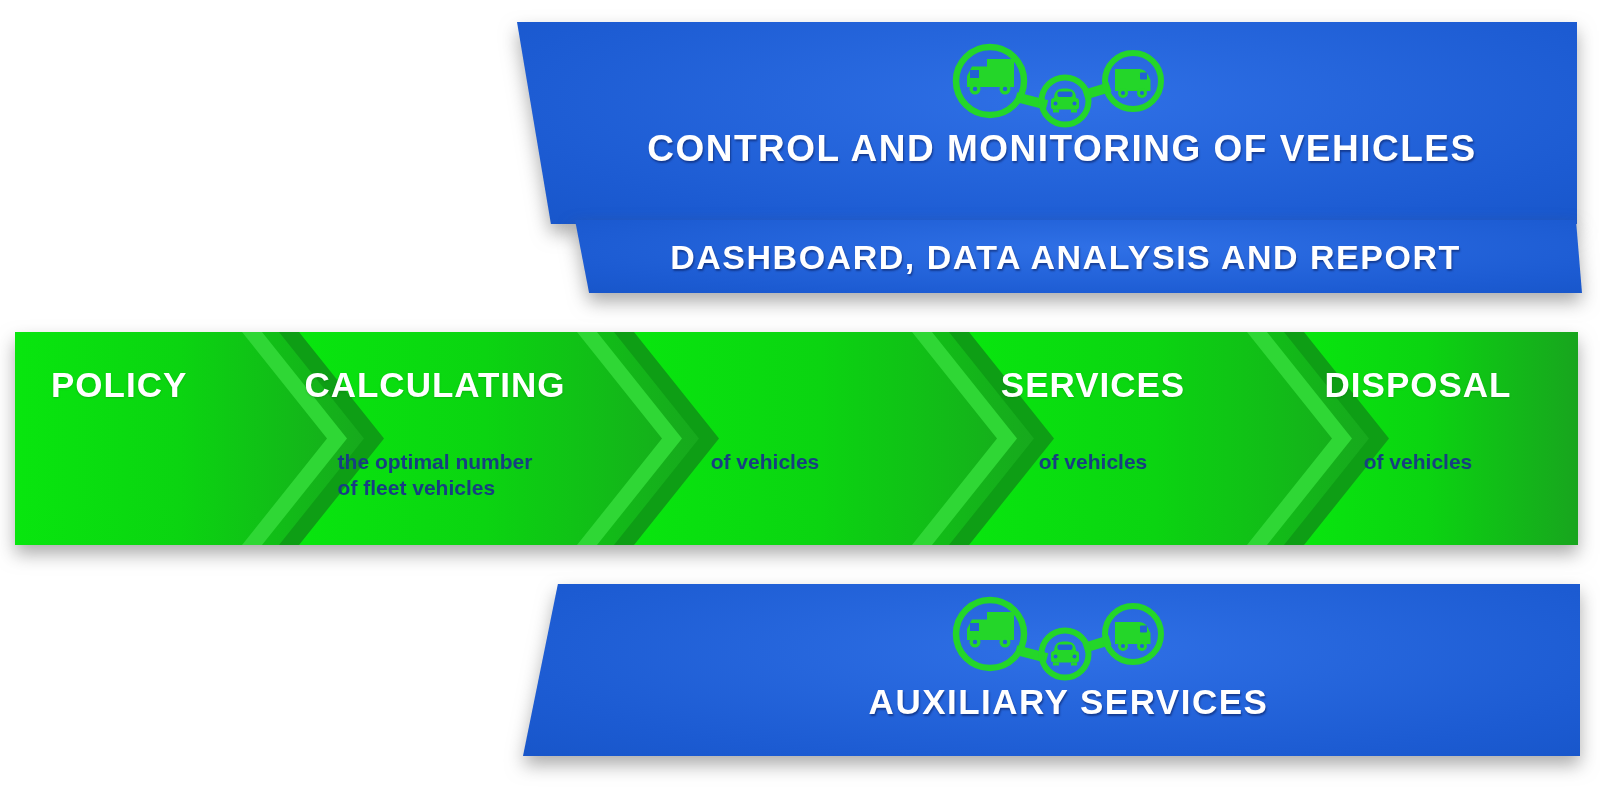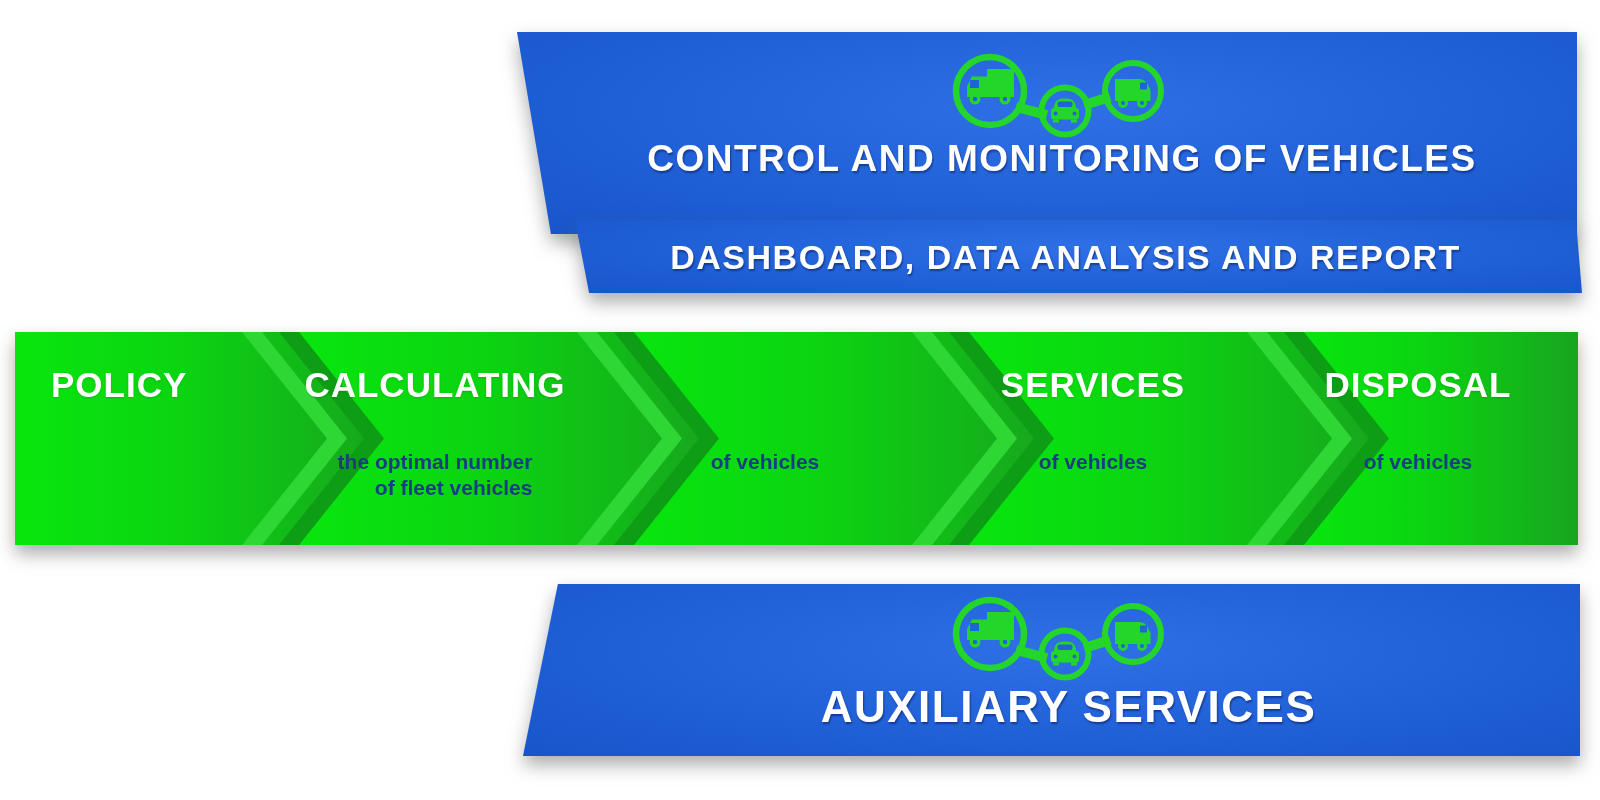--- a/index.html
+++ b/index.html
@@ -5,40 +5,40 @@
   html,body{margin:0;padding:0;background:#ffffff;}
   .canvas{position:relative;width:1600px;height:800px;background:#ffffff;overflow:hidden;
           font-family:"Liberation Sans", sans-serif;}
   .shadow-wrap{position:absolute;filter:drop-shadow(0 9px 9px rgba(90,90,90,0.5));}
   .banner{position:absolute;left:0;top:0;width:100%;height:100%;}
   .banner-blue{background:radial-gradient(ellipse 120% 150% at 52% 38%, #2f70e6 0%, #1c5bd2 45%, #0b47b3 100%);}
   .banner-title{position:absolute;left:0;width:100%;box-sizing:border-box;text-align:center;
                 color:#ffffff;font-weight:bold;letter-spacing:1.5px;
                 text-shadow:1px 2px 2px rgba(0,10,60,0.45);white-space:nowrap;}
   
-  .top-banner-wrap{left:517px;top:32px;width:1060px;height:202px;}
+  .top-banner-wrap{left:517px;top:22px;width:1060px;height:202px;}
   .top-banner{clip-path:polygon(0 0,100% 0,100% 100%,3.2% 100%);}
   .top-title{top:106px;font-size:37px;padding-left:30px;}
   
   .mid-banner-wrap{left:575px;top:220px;width:1007px;height:73px;}
   .mid-banner{clip-path:polygon(0 0,99.4% 0,100% 100%,1.4% 100%);text-decoration:underline;}
   .mid-title{top:18px;font-size:34px;padding-right:26px;}
   
   .bot-banner-wrap{left:523px;top:584px;width:1057px;height:172px;}
   .bot-banner{clip-path:polygon(3.3% 0,100% 0,100% 100%,0 100%);}
-  .bot-title{top:98px;font-size:44px;padding-left:34px;}
+  .bot-title{top:98px;font-size:35px;padding-left:34px;}
   
   .band-wrap{left:15px;top:332px;width:1563px;height:213px;}
   .band{position:absolute;left:0;top:0;width:100%;height:100%;}
   .band svg{position:absolute;left:0;top:0;}
   .stage-title{position:absolute;top:33px;color:#ffffff;font-weight:bold;font-size:35px;
                letter-spacing:1px;white-space:nowrap;text-shadow:0 1px 2px rgba(0,80,0,0.25);}
   .stage-desc{position:absolute;color:#173e82;font-weight:bold;font-size:21px;line-height:26px;
               white-space:pre-line;}
-  .centered{transform:translateX(-50%);text-align:right;}
+  .centered{transform:translateX(-50%);text-align:left;}
   .icons-svg{position:absolute;}
 </style>
 </head>
 <body>
 
 <div class="canvas">
 
   <div class="shadow-wrap top-banner-wrap">
     <div class="banner banner-blue top-banner">
       <svg class="icons-svg" style="left:433px;top:13px" width="218" height="102" viewBox="0 0 218 102">

